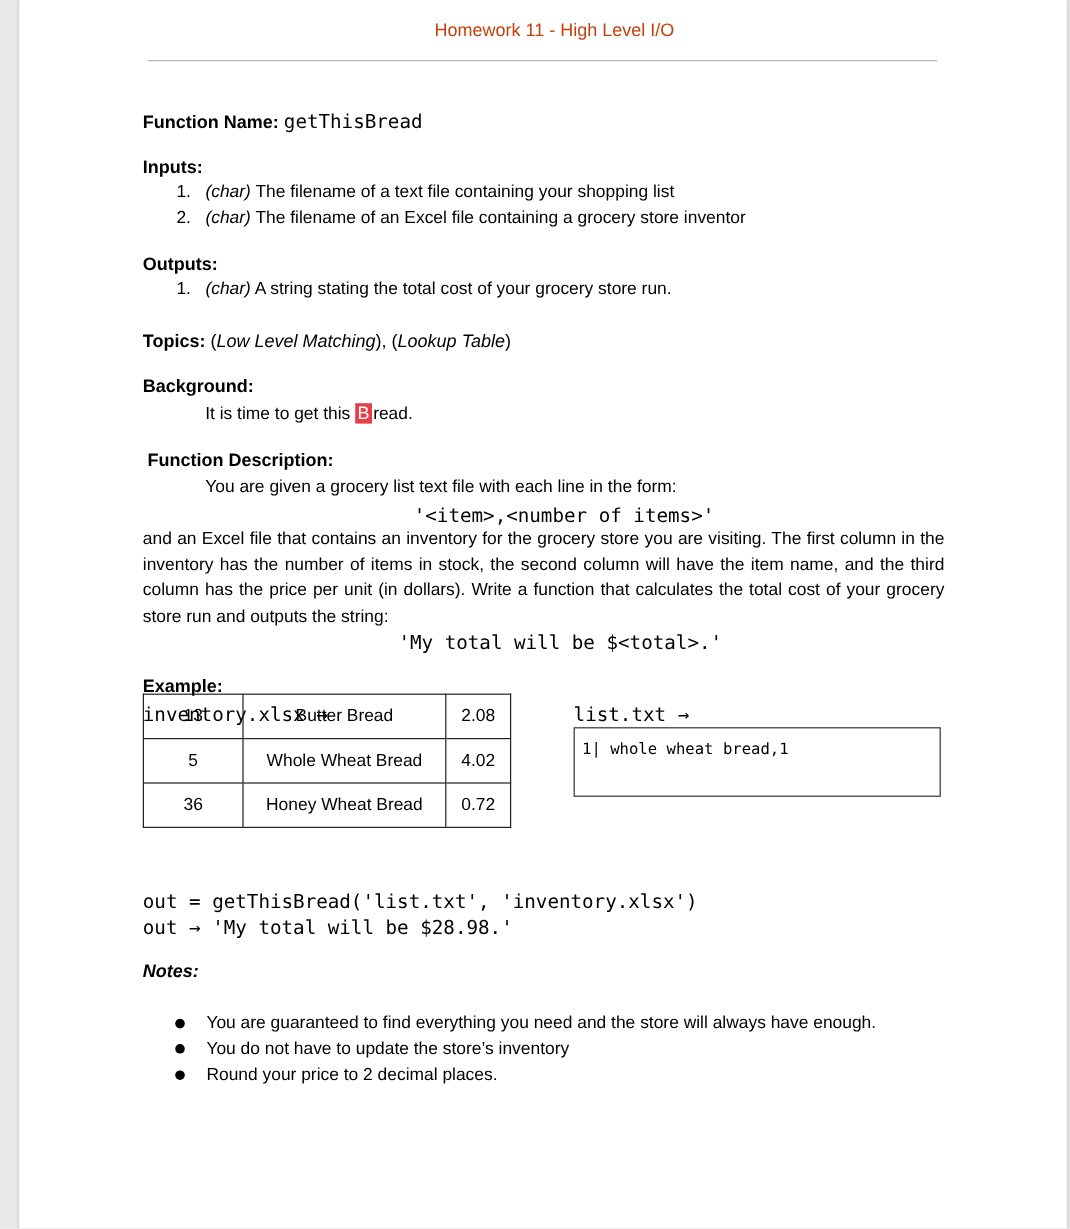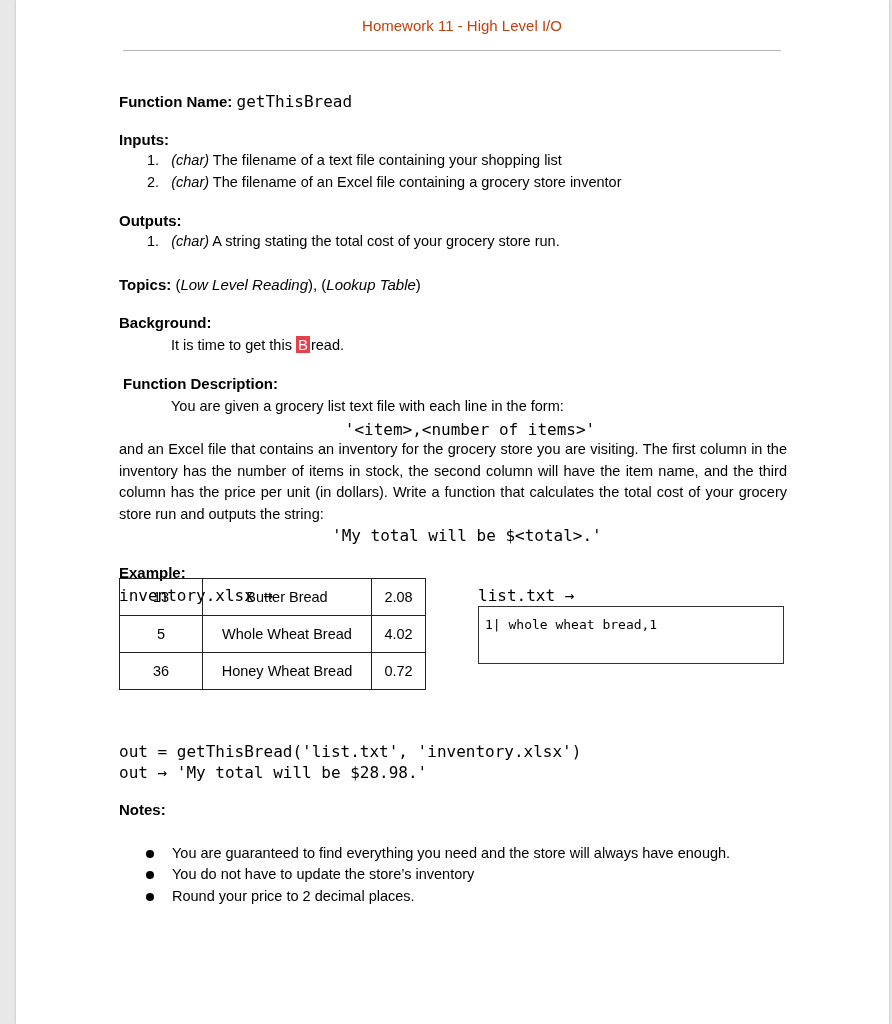--- a/index.html
+++ b/index.html
@@ -66,21 +66,21 @@
 
   <div class="abs t15 b" style="left:103px; top:212px;">Outputs:</div>
   <div class="abs t14" style="left:131px; top:233px;">
     <span>1.</span>&nbsp;&nbsp;
     <span class="i">(char)</span>
     <span>A string stating the total cost of your grocery store run.</span>
   </div>
 
   <div class="abs t15" style="left:103px; top:276px;">
     <span class="b">Topics:</span>
-    (<span class="i">Low Level Reading</span>),
+    (<span class="i">Low Level Matching</span>),
     (<span class="i">Lookup Table</span>)
   </div>
 
   <div class="abs t15 b" style="left:103px; top:314px;">Background:</div>
   <div class="abs t14" style="left:155px; top:336px;">
     <span>It is time to get this </span><span class="badge">B</span><span>read.</span>
   </div>
 
   <div class="abs t15 b" style="left:107px; top:375px;">Function Description:</div>
   <div class="abs t14" style="left:155px; top:398px;">You are given a grocery list text file with each line in the form:</div>
@@ -116,18 +116,18 @@
       </table>
   </div>
 
   <div class="abs listbox mono" style="left:462px; top:606px;">
     <div style="white-space:pre;">1| whole wheat bread,1</div>
   </div>
 
   <div class="abs mono code13" style="left:103px; top:742px;">out = getThisBread('list.txt', 'inventory.xlsx')</div>
   <div class="abs mono code13" style="left:103px; top:763px;">out → 'My total will be $28.98.'</div>
 
-  <div class="abs t15 b" style="left:103px; top:801px;">Notes:</div>
+  <div class="abs t15 b" style="left:103px; top:801px;font-style:italic;">Notes:</div>
   <div class="abs t14" style="left:130px; top:845px;"><span class="bullet"></span><span>You are guaranteed to find everything you need and the store will always have enough.</span></div>
   <div class="abs t14" style="left:130px; top:866px;"><span class="bullet"></span><span>You do not have to update the store’s inventory</span></div>
   <div class="abs t14" style="left:130px; top:888px;"><span class="bullet"></span><span>Round your price to 2 decimal places.</span></div>
 
 </div>
 
 </body></html>

